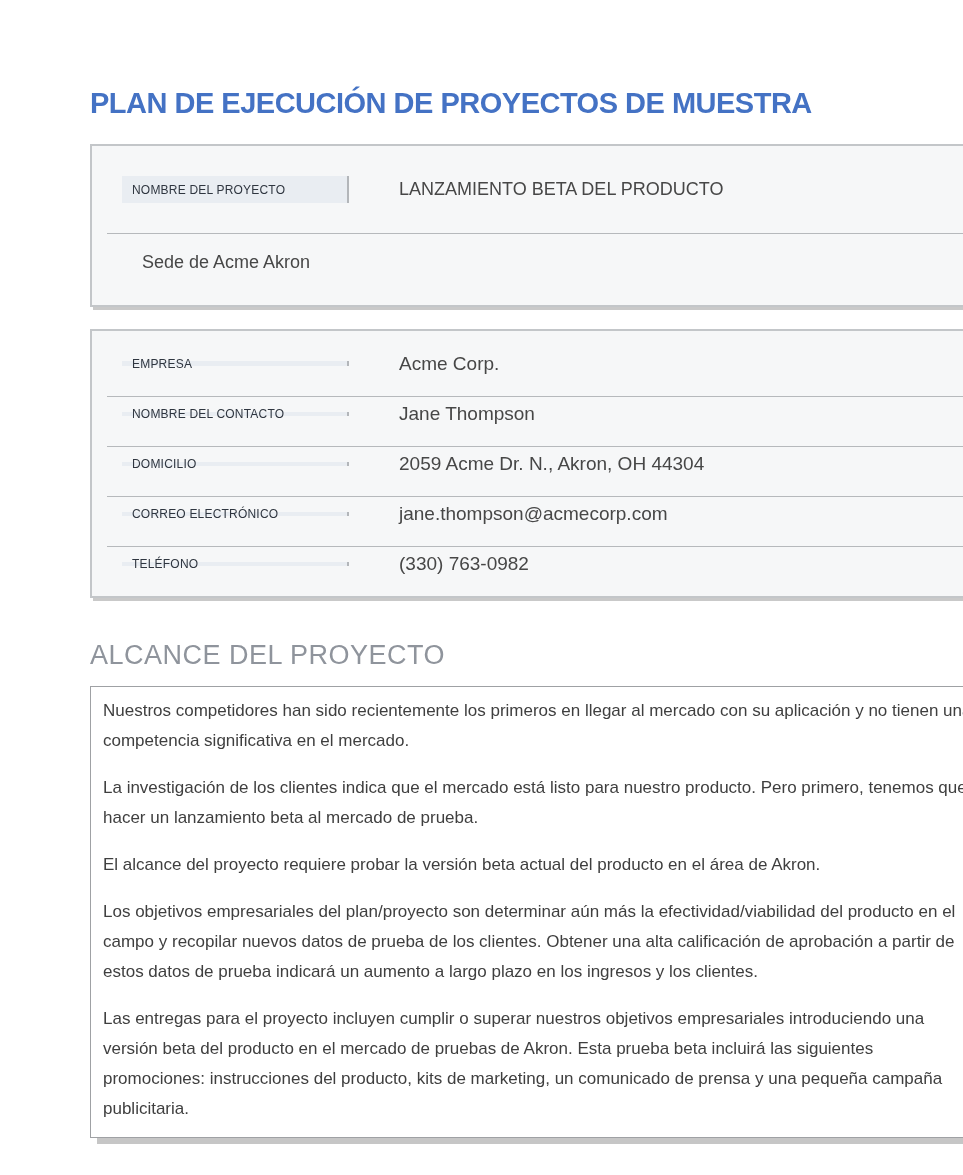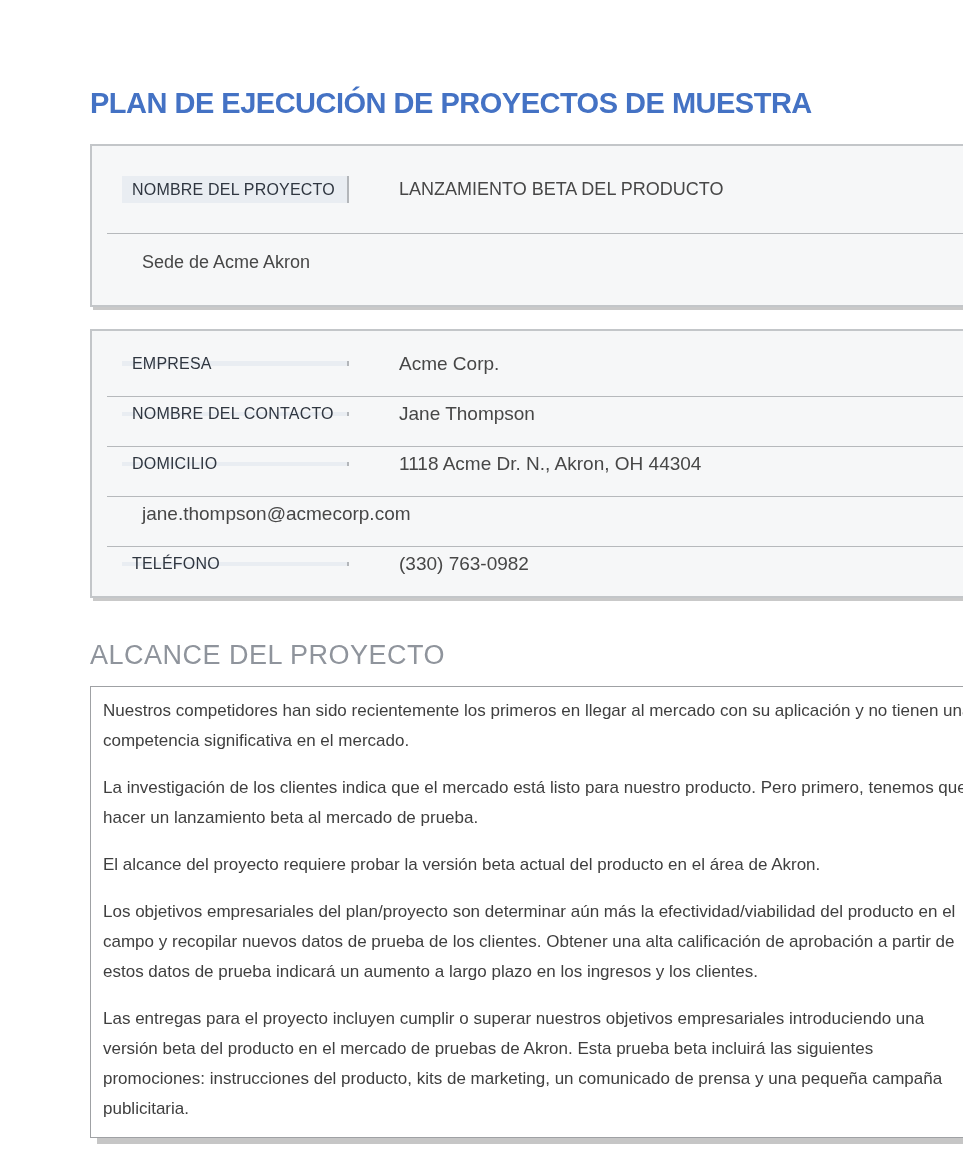--- a/index.html
+++ b/index.html
@@ -33,21 +33,21 @@
   .kv-row { display: flex; border-top: 1px solid #b6b9bc; }
   .kv-row:first-child { border-top: none; }
   .kv-label {
     width: 227px;
     flex: 0 0 227px;
     background: #e9edf2;
     border-right: 2px solid #b3b6ba;
     display: flex;
     align-items: center;
     padding-left: 10px;
-    font-size: 16px;
+    font-size: 12px;
     letter-spacing: 0.2px;
     color: #2f3640;
   }
   .kv-value {
     flex: 1;
     display: flex;
     align-items: center;
     padding-left: 20px;
     color: #474747;
   }
@@ -100,23 +100,24 @@
     <div class="kv-row">
       <div class="kv-label">EMPRESA</div>
       <div class="kv-value">Acme Corp.</div>
     </div>
     <div class="kv-row">
       <div class="kv-label">NOMBRE DEL CONTACTO</div>
       <div class="kv-value">Jane Thompson</div>
     </div>
     <div class="kv-row">
       <div class="kv-label">DOMICILIO</div>
-      <div class="kv-value">1118 Acme Dr. N., Akron, OH 44304</div>
+      <div class="kv-value">2059 Acme Dr. N., Akron, OH 44304</div>
     </div>
     <div class="kv-row">
+      <div class="kv-label">CORREO ELECTRÓNICO</div>
       <div class="kv-value">jane.thompson@acmecorp.com</div>
     </div>
     <div class="kv-row">
       <div class="kv-label">TELÉFONO</div>
       <div class="kv-value">(330) 763-0982</div>
     </div>
   </div>
 
   <h2 class="section-heading">ALCANCE DEL PROYECTO</h2>
 

